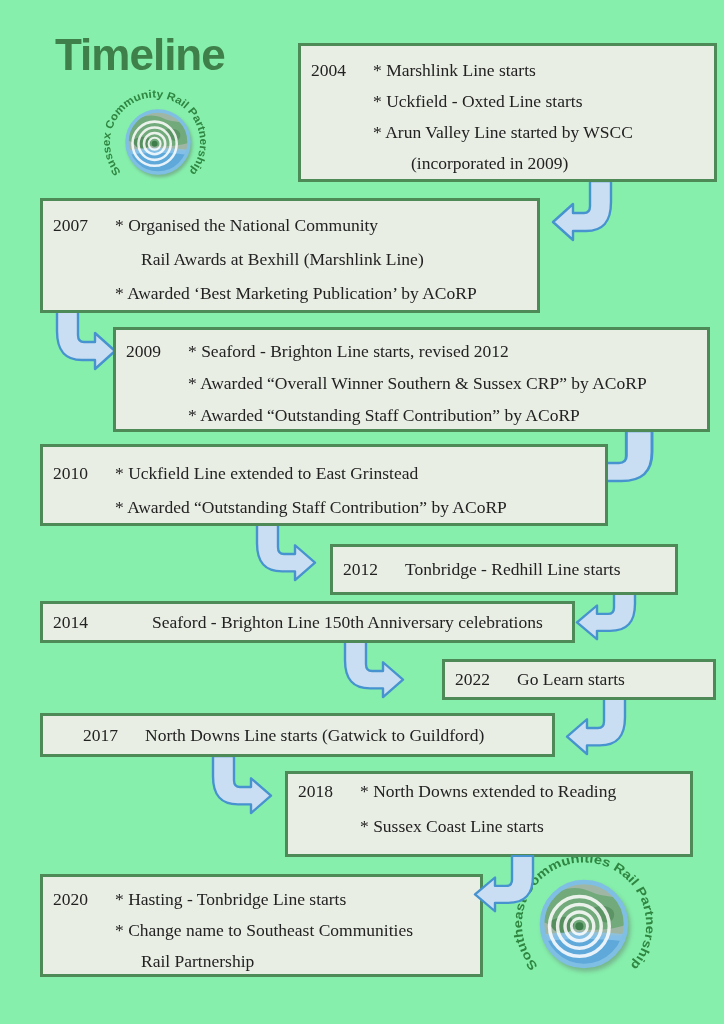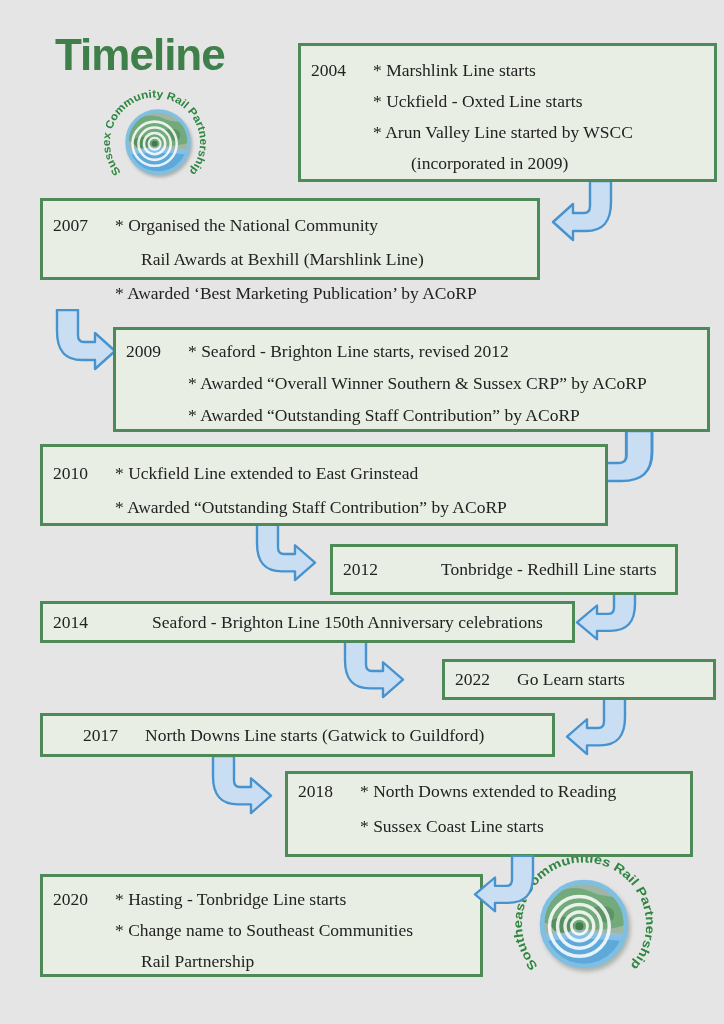--- a/index.html
+++ b/index.html
@@ -1,32 +1,32 @@
 <!DOCTYPE html>
 <html><head>
 <meta charset="utf-8">
 <style>
   html,body{margin:0;padding:0;background:#ffffff;}
-  .canvas{position:relative;width:724px;height:1024px;background:#e5e5e5;overflow:hidden;
+  .canvas{position:relative;width:724px;height:1024px;background:#86efac;overflow:hidden;
           font-family:"Liberation Sans","DejaVu Sans",sans-serif;color:#222222;}
   .page-title{position:absolute;left:55px;top:30px;margin:0;font-size:44px;font-weight:bold;
           color:#3f7f4a;letter-spacing:-1px;}
   
   .tbox{position:absolute;box-sizing:border-box;background:#e9eee4;border:3px solid #4d8a58;
         display:flex;padding:0 6px 0 10px;font-size:17.5px;z-index:2;font-family:Liberation Serif, serif;}
   .year{flex:0 0 62px;}
   .lines{flex:1;min-width:0;}
   .ln{white-space:nowrap;}
   .ind{margin-left:26px;}
   .ind2{margin-left:38px;}
   .b2004{left:298px;top:43px;width:419px;height:139px;padding-top:9px;line-height:31px;}
-  .b2007{left:40px;top:198px;width:500px;height:82px;padding-top:7px;line-height:34px;}
+  .b2007{left:40px;top:198px;width:500px;height:115px;padding-top:7px;line-height:34px;}
   .b2009{left:113px;top:327px;width:597px;height:105px;padding-top:5px;line-height:32px;}
   .b2010{left:40px;top:444px;width:568px;height:82px;padding-top:9px;line-height:34px;}
-  .b2012{left:330px;top:544px;width:348px;height:51px;gap:36px;}
+  .b2012{left:330px;top:544px;width:348px;height:51px;}
   .b2014{left:40px;top:601px;width:535px;height:42px;gap:37px;}
   .b2015{left:442px;top:659px;width:274px;height:41px;}
   .b2017{left:40px;top:713px;width:515px;height:44px;padding-left:40px;}
   .b2018{left:285px;top:771px;width:408px;height:86px;line-height:35px;}
   .b2020{left:40px;top:874px;width:443px;height:103px;padding-top:7px;line-height:31px;}
   .single{align-items:center;}
   
   .arrow{position:absolute;z-index:1;}
   .arrow.front{z-index:3;}
   .arrow-shape{fill:#c9def2;stroke:#4793d0;stroke-width:2.4;stroke-linejoin:round;}

